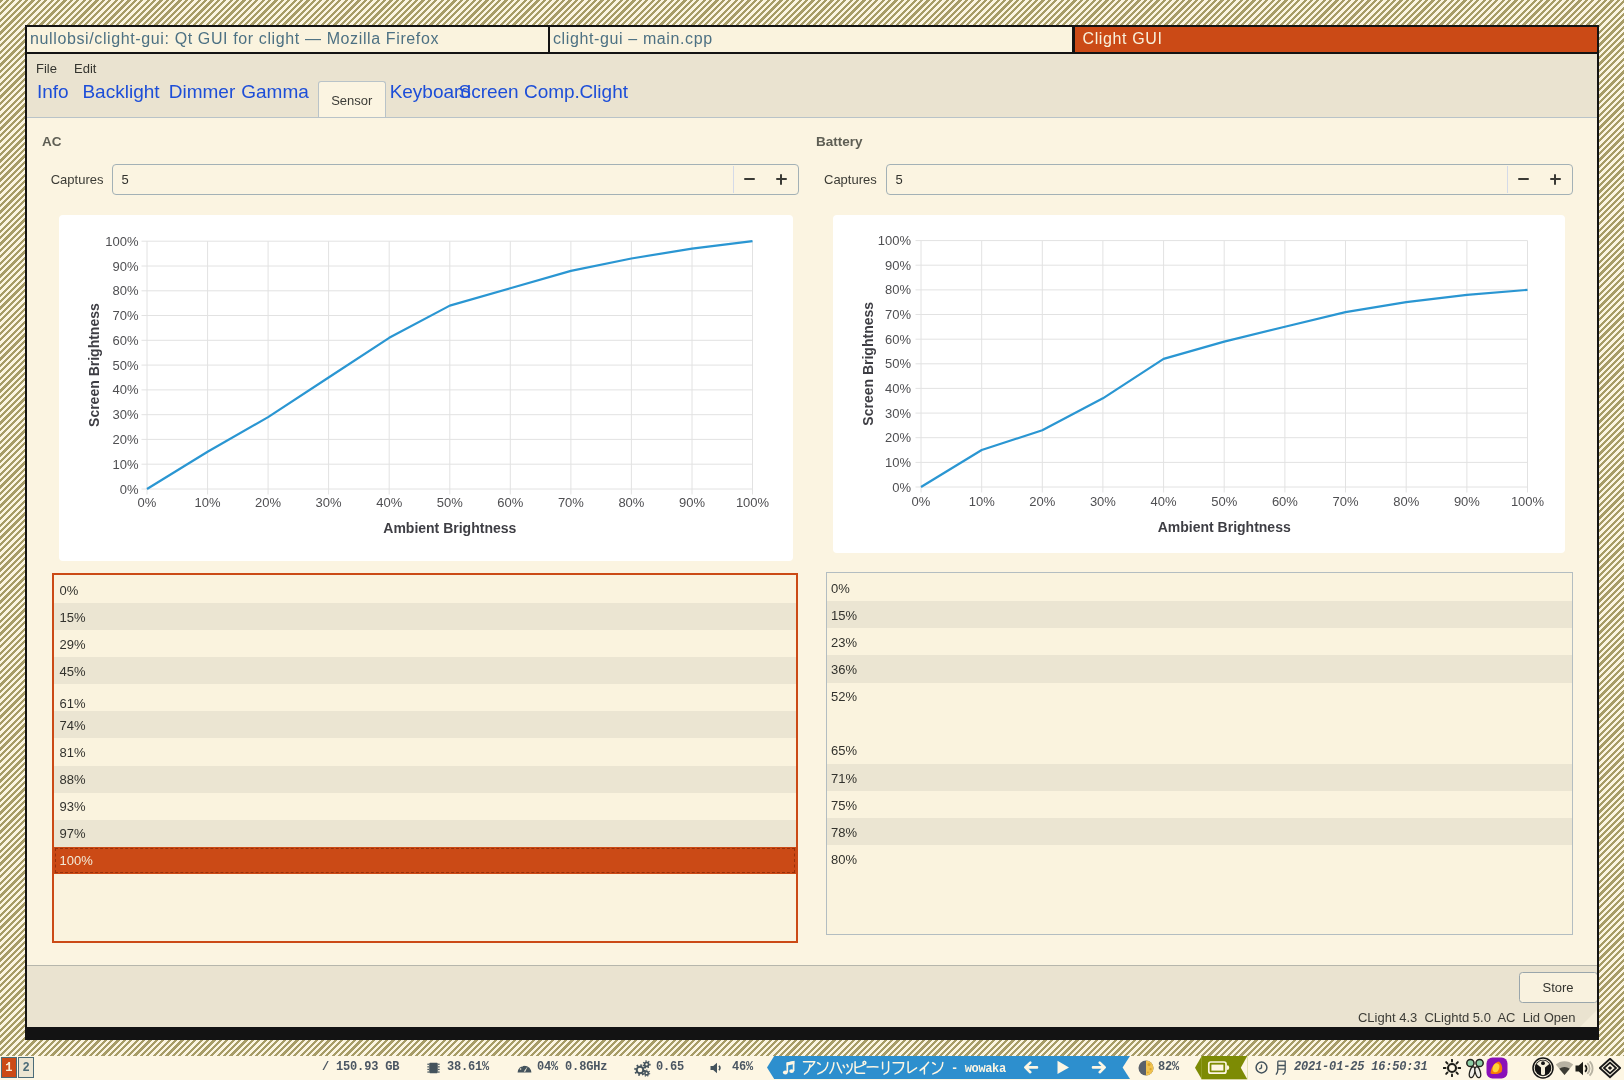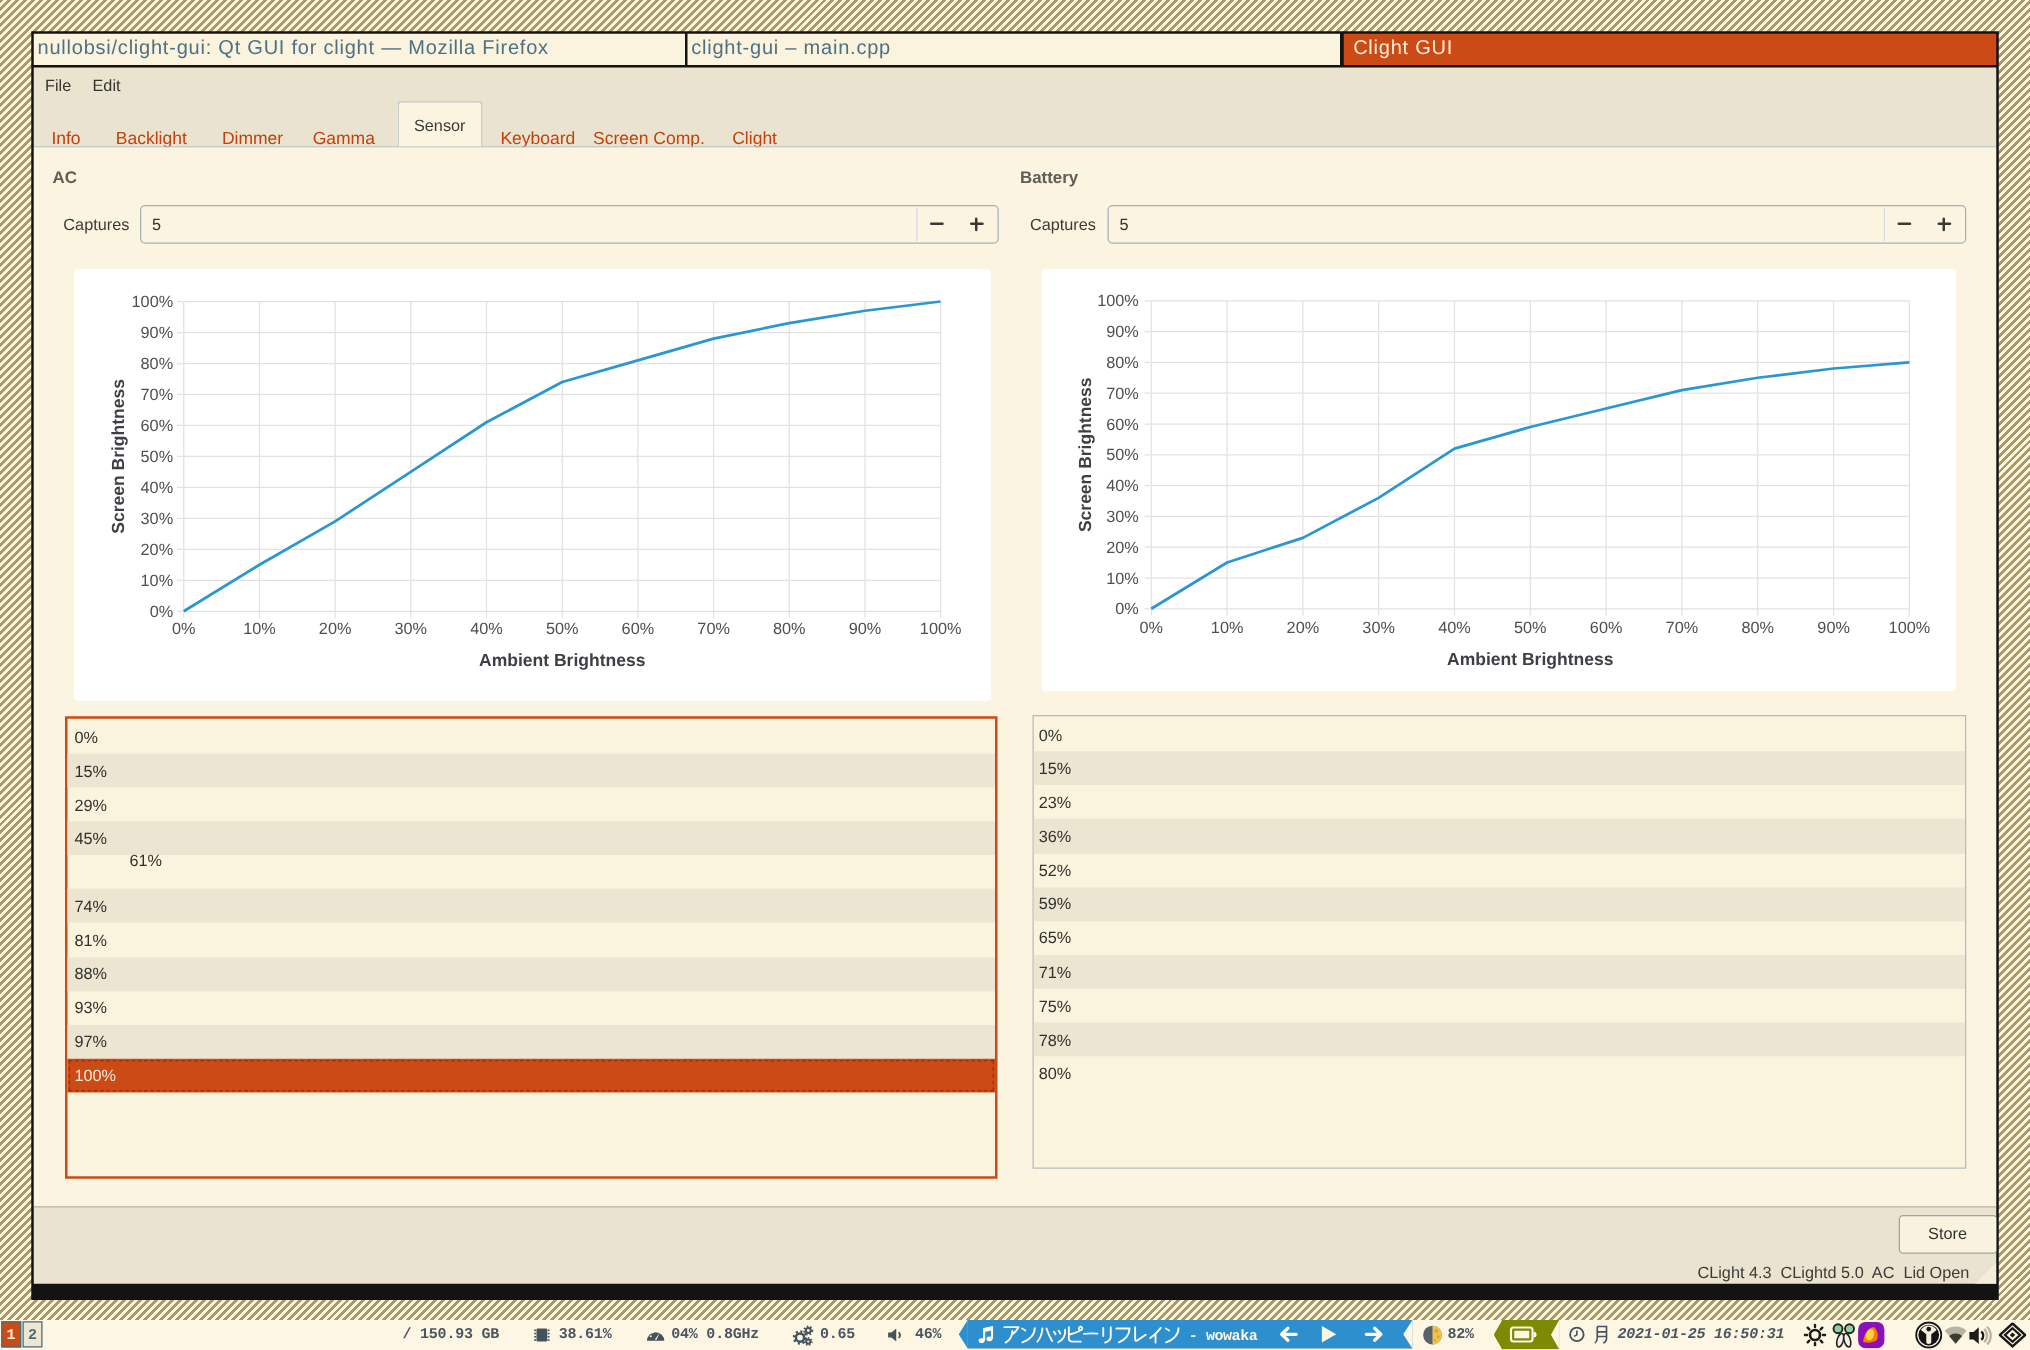--- a/index.html
+++ b/index.html
@@ -9,21 +9,21 @@
 #win{position:absolute;left:25px;top:25px;width:1574px;height:1015px;background:#131313;}
 .ttab{position:absolute;top:2px;height:25px;background:#faf3de;}
 .ttab span{position:absolute;left:3px;top:2.5px;font-size:16px;letter-spacing:0.62px;color:#4d7183;white-space:nowrap;}
 #tt1{left:2px;width:520.5px;}
 #tt2{left:525px;width:522px;}
 #tt3{left:1049.5px;width:522.5px;background:#cb4a16;}
 #tt3 span{color:#f8f1dc;left:8px;}
 #app{position:absolute;left:2px;top:29px;width:1570px;height:972.5px;background:#eae3d0;overflow:hidden;}
 
 .menu{position:absolute;top:7px;font-size:13px;color:#35352f;}
-.tabtx{position:absolute;top:48px;font-size:14px;color:#c2410c;white-space:nowrap;transform:translateX(-50%);}
+.tabtx{position:absolute;top:27px;font-size:19px;color:#1d4ed8;white-space:nowrap;transform:translateX(-50%);}
 #tabline{position:absolute;left:0;top:62.6px;width:1570px;height:1px;background:#b9c3c8;}
 #activetab{position:absolute;left:290.6px;top:26.5px;width:68.4px;height:36.5px;background:#fbf4e1;border:1.4px solid #b9c3c8;border-bottom:none;border-radius:3px 3px 0 0;box-sizing:border-box;z-index:3;}
 #activetab span{position:absolute;left:50%;top:11px;transform:translateX(-50%);font-size:13px;color:#3c3c37;}
 #content{position:absolute;left:0;top:63.6px;width:1570px;height:847px;background:#fbf4e1;}
 
 .ghead{position:absolute;top:80px;font-size:13.5px;font-weight:bold;color:#5e5e54;}
 .caplab{position:absolute;top:117.5px;font-size:13px;color:#3b3b35;}
 .spin{position:absolute;top:109.5px;width:687.5px;height:31px;box-sizing:border-box;border:1.4px solid #a3b1b6;border-radius:4px;}
 .spin .val{position:absolute;left:9px;top:7px;font-size:13px;color:#33332e;}
 .spin .vsep{position:absolute;top:1px;bottom:1px;width:1px;background:#d4dae8;}
@@ -165,21 +165,21 @@
         </div>
         <div class="row rbeige" style="top:28.08px;height:27.08px;">
           <span>15%</span>
         </div>
         <div class="row" style="top:55.16px;height:27.08px;">
           <span>29%</span>
         </div>
         <div class="row rbeige" style="top:82.24px;height:27.08px;">
           <span>45%</span>
         </div>
-        <div class="row" style="top:99px;height:27.08px;margin-left:44px;">
+        <div class="row" style="top:114px;height:27.08px;">
           <span>61%</span>
         </div>
         <div class="row rbeige" style="top:136.40px;height:27.08px;">
           <span>74%</span>
         </div>
         <div class="row" style="top:163.48px;height:27.08px;">
           <span>81%</span>
         </div>
         <div class="row rbeige" style="top:190.56px;height:27.08px;">
           <span>88%</span>
@@ -284,23 +284,20 @@
         </div>
         <div class="row" style="top:55.80px;height:27.15px;">
           <span>23%</span>
         </div>
         <div class="row rbeige" style="top:82.95px;height:27.15px;">
           <span>36%</span>
         </div>
         <div class="row" style="top:110.10px;height:27.15px;">
           <span>52%</span>
         </div>
-        <div class="row rbeige" style="top:137.25px;height:27.15px;">
-          <span>59%</span>
-        </div>
         <div class="row" style="top:164.40px;height:27.15px;">
           <span>65%</span>
         </div>
         <div class="row rbeige" style="top:191.55px;height:27.15px;">
           <span>71%</span>
         </div>
         <div class="row" style="top:218.70px;height:27.15px;">
           <span>75%</span>
         </div>
         <div class="row rbeige" style="top:245.85px;height:27.15px;">

